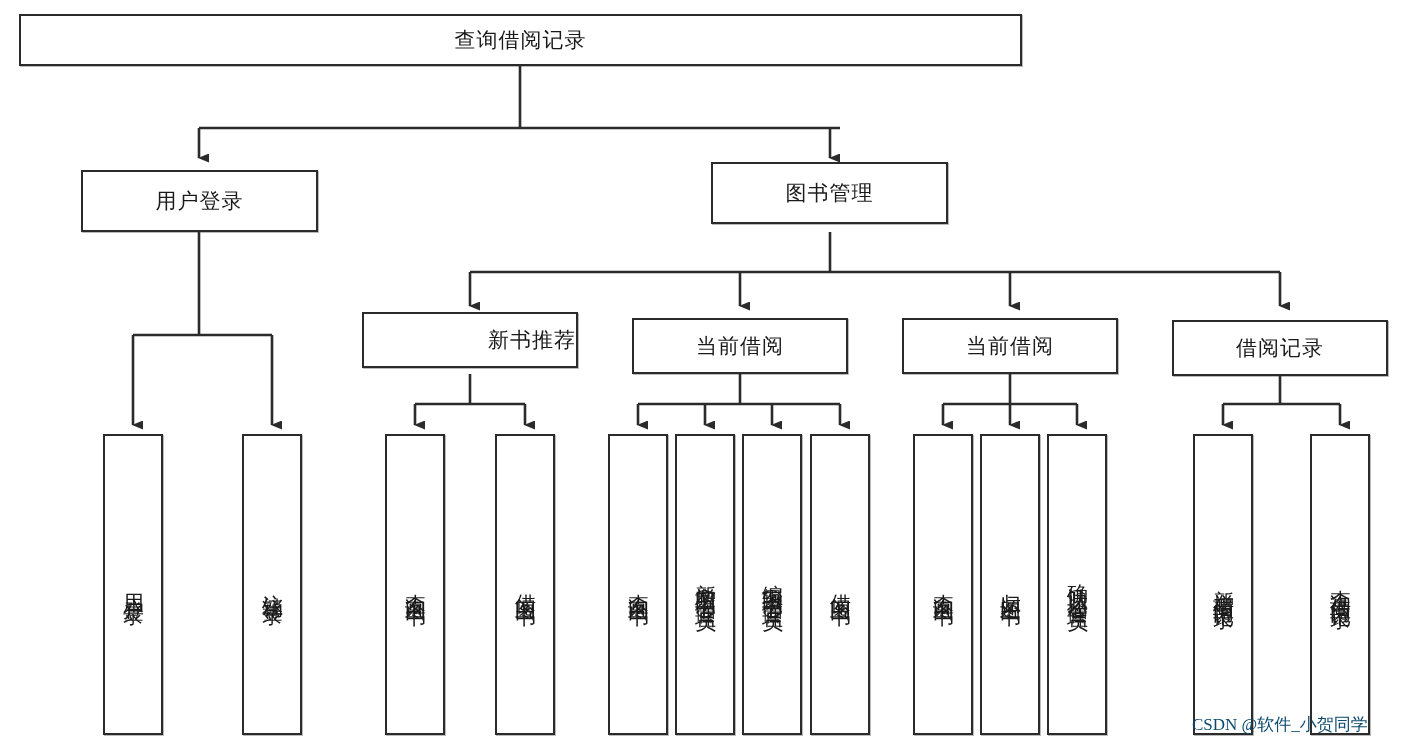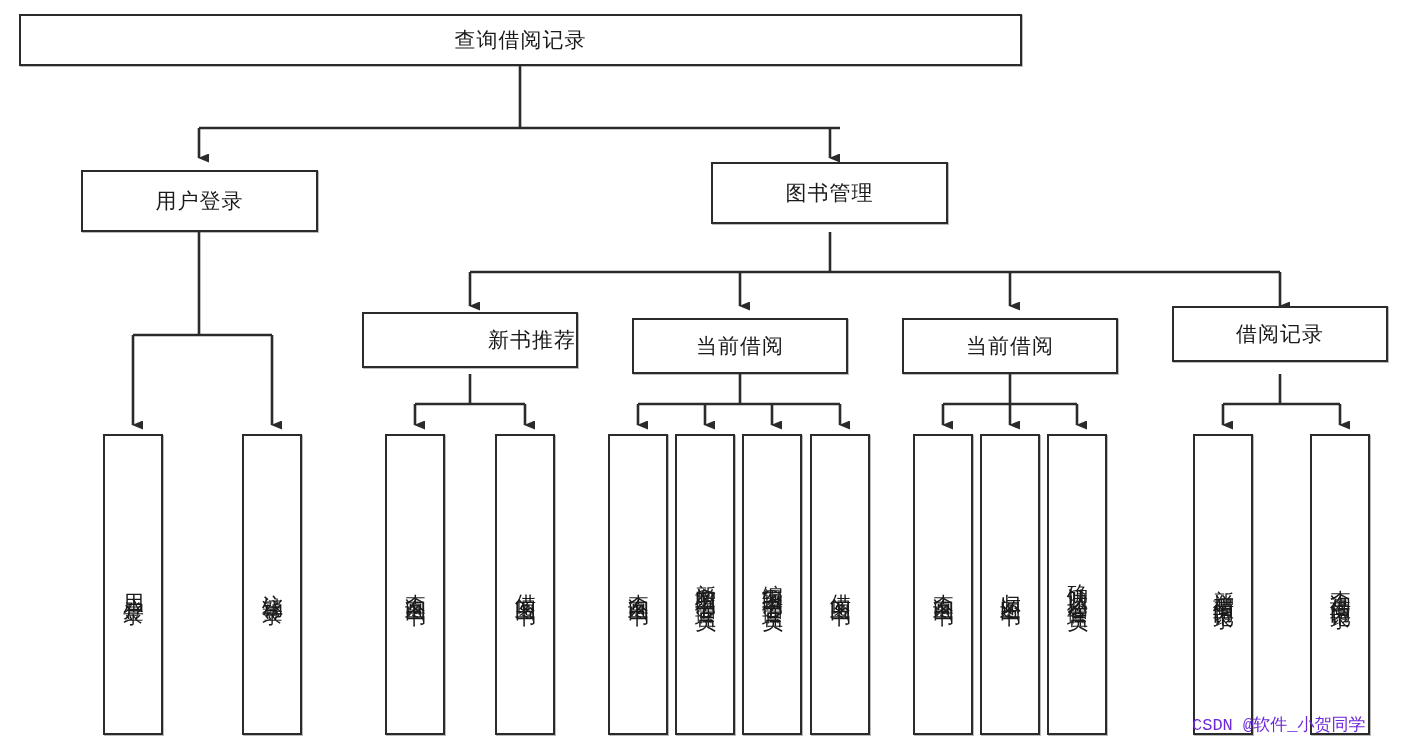--- a/index.html
+++ b/index.html
@@ -53,23 +53,23 @@
     writing-mode: vertical-rl;
     text-orientation: upright;
     white-space: nowrap;
     letter-spacing: 4px;
   }
   .watermark {
     position: absolute;
     left: 1192px;
     top: 713px;
     font-size: 17px;
-    color: #6d28d9;
+    color: #0c4a6e;
     white-space: nowrap;
-    font-family: Liberation Mono, monospace;
+    font-family: Liberation Serif, serif;
   }
 </style>
 </head>
 <body>
 
 <div id="diagram-root">
 
   <svg class="connectors" viewBox="0 0 1405 747">
     <defs>
       <marker id="arrowhead" markerWidth="9" markerHeight="11" refX="4.5" refY="10" orient="auto" markerUnits="userSpaceOnUse">
@@ -133,21 +133,21 @@
 
   <div class="node horiz" style="left:362px; top:312px; width:216px; height:56px;justify-content:flex-end;">
     <span>新书推荐</span>
   </div>
   <div class="node horiz" style="left:632px; top:318px; width:216px; height:56px;">
     <span>当前借阅</span>
   </div>
   <div class="node horiz" style="left:902px; top:318px; width:216px; height:56px;">
     <span>当前借阅</span>
   </div>
-  <div class="node horiz" style="left:1172px; top:306px; width:216px; height:56px;">
+  <div class="node horiz" style="left:1172px; top:320px; width:216px; height:56px;">
     <span>借阅记录</span>
   </div>
 
   <div class="node vert" style="left:103px; top:434px; width:60px; height:301px;">
     <span class="vlabel">用户登录</span>
   </div>
   <div class="node vert" style="left:242px; top:434px; width:60px; height:301px;">
     <span class="vlabel">注销登录</span>
   </div>
 

